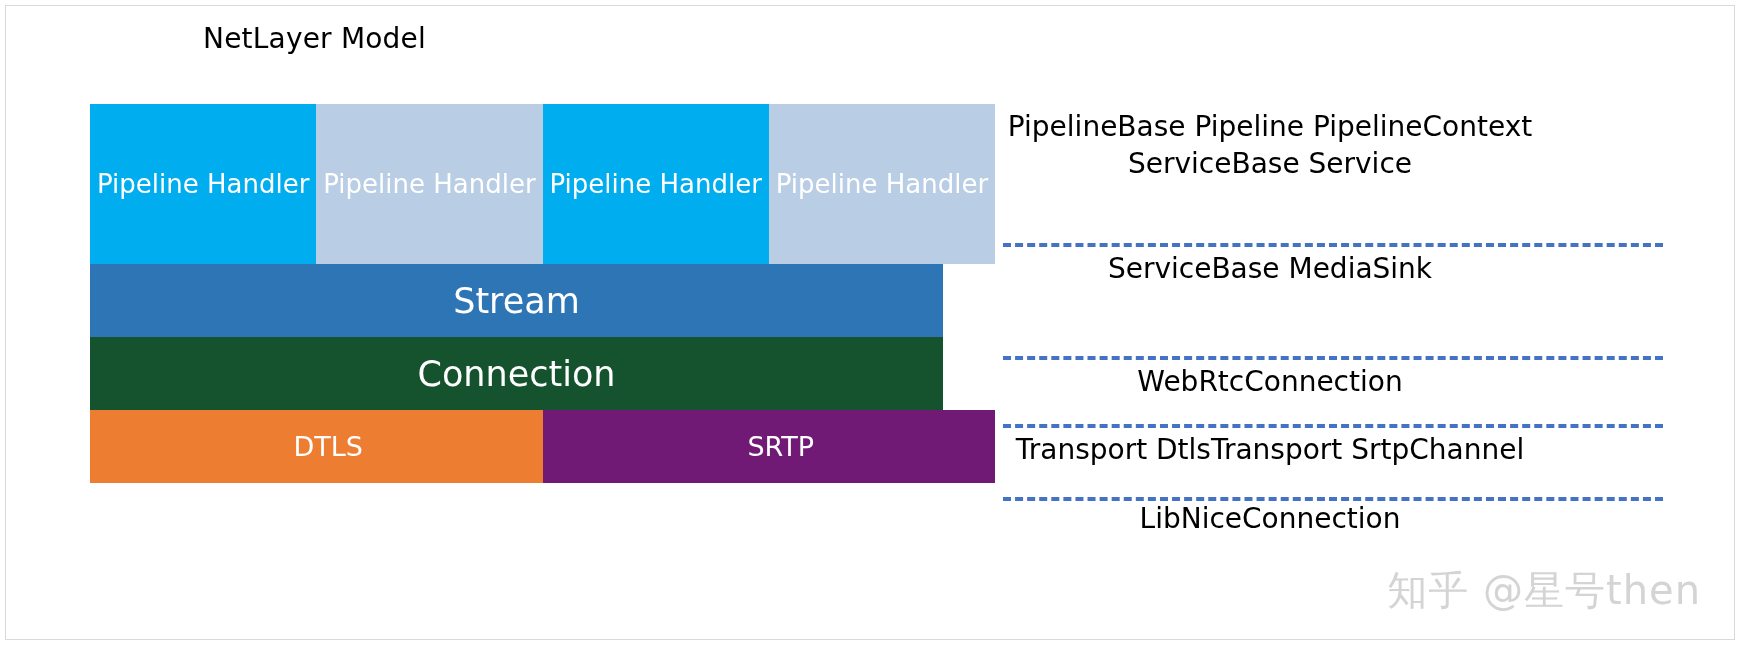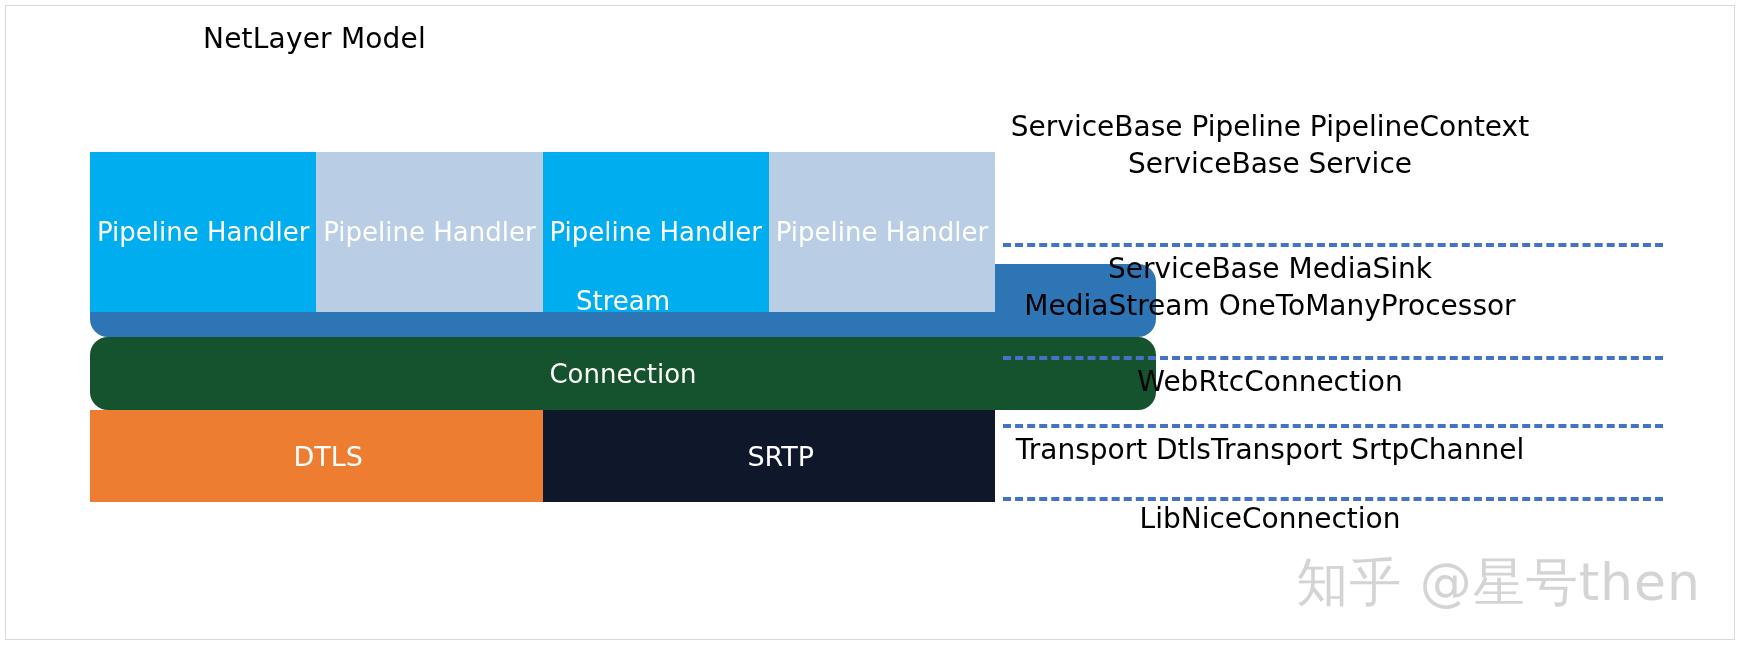--- a/index.html
+++ b/index.html
@@ -65,39 +65,37 @@
 
   
   .handlers {
     height: 160px;
   }
   .handlers .cell {
     width: 226.25px;
     height: 160px;
     font-size: 26px;
     line-height: 1.32;
-    margin-top: 48px;
   }
   .hdr-a { background: #00AEEF; }
   .hdr-b { background: #B9CDE5; }
 
   .band {
     height: 73px;
-    font-size: 26px;
-    width: 1066px;
-    border-radius: 18px;
+    font-size: 35px;
+    width: 853px;
   }
   .band-stream     { background: #2E75B6; }
   .band-connection { background: #14532d; }
   .band-ice        { background: #FF0000; }
 
   .split-row { height: 73px; }
-  .split-row .cell { height: 92px; font-size: 27px; padding-left: 24px; }
+  .split-row .cell { height: 73px; font-size: 27px; padding-left: 24px; }
   .cell-dtls { width: 452.5px; background: #ED7D31; }
-  .cell-srtp { width: 452.5px; background: #0f172a; }
+  .cell-srtp { width: 452.5px; background: #701a75; }
 
   
   .annot {
     position: absolute;
     color: #000000;
     font-size: 28px;
     line-height: 1.33;
     text-align: center;
     white-space: nowrap;
   }
@@ -120,21 +118,21 @@
   .dash-1 { top: 243px; }
   .dash-2 { top: 356px; }
   .dash-3 { top: 424px; }
   .dash-4 { top: 497px; }
 
   
   .watermark {
     position: absolute;
     right: 40px;
     bottom: 28px;
-    font-size: 52px;
+    font-size: 40px;
     color: #d4d4d4;
     letter-spacing: 1px;
     white-space: nowrap;
     user-select: none;
   }
 </style>
 </head>
 <body>
 
 <div id="screen">
@@ -191,27 +189,26 @@
 
 
   </div>
 
   <div class="dash dash-1"></div>
   <div class="dash dash-2"></div>
   <div class="dash dash-3"></div>
   <div class="dash dash-4"></div>
 
   <div class="annot annot-pipeline">
-    <span class="ln">ServiceBase Pipeline PipelineContext</span>
+    <span class="ln">PipelineBase Pipeline PipelineContext</span>
     <span class="ln">ServiceBase Service</span>
   </div>
 
   <div class="annot annot-media">
     <span class="ln">ServiceBase MediaSink</span>
-    <span class="ln">MediaStream OneToManyProcessor</span>
   </div>
 
   <div class="annot annot-webrtc">
     <span class="ln">WebRtcConnection</span>
   </div>
 
   <div class="annot annot-transport">
     <span class="ln">Transport DtlsTransport SrtpChannel</span>
   </div>
 

